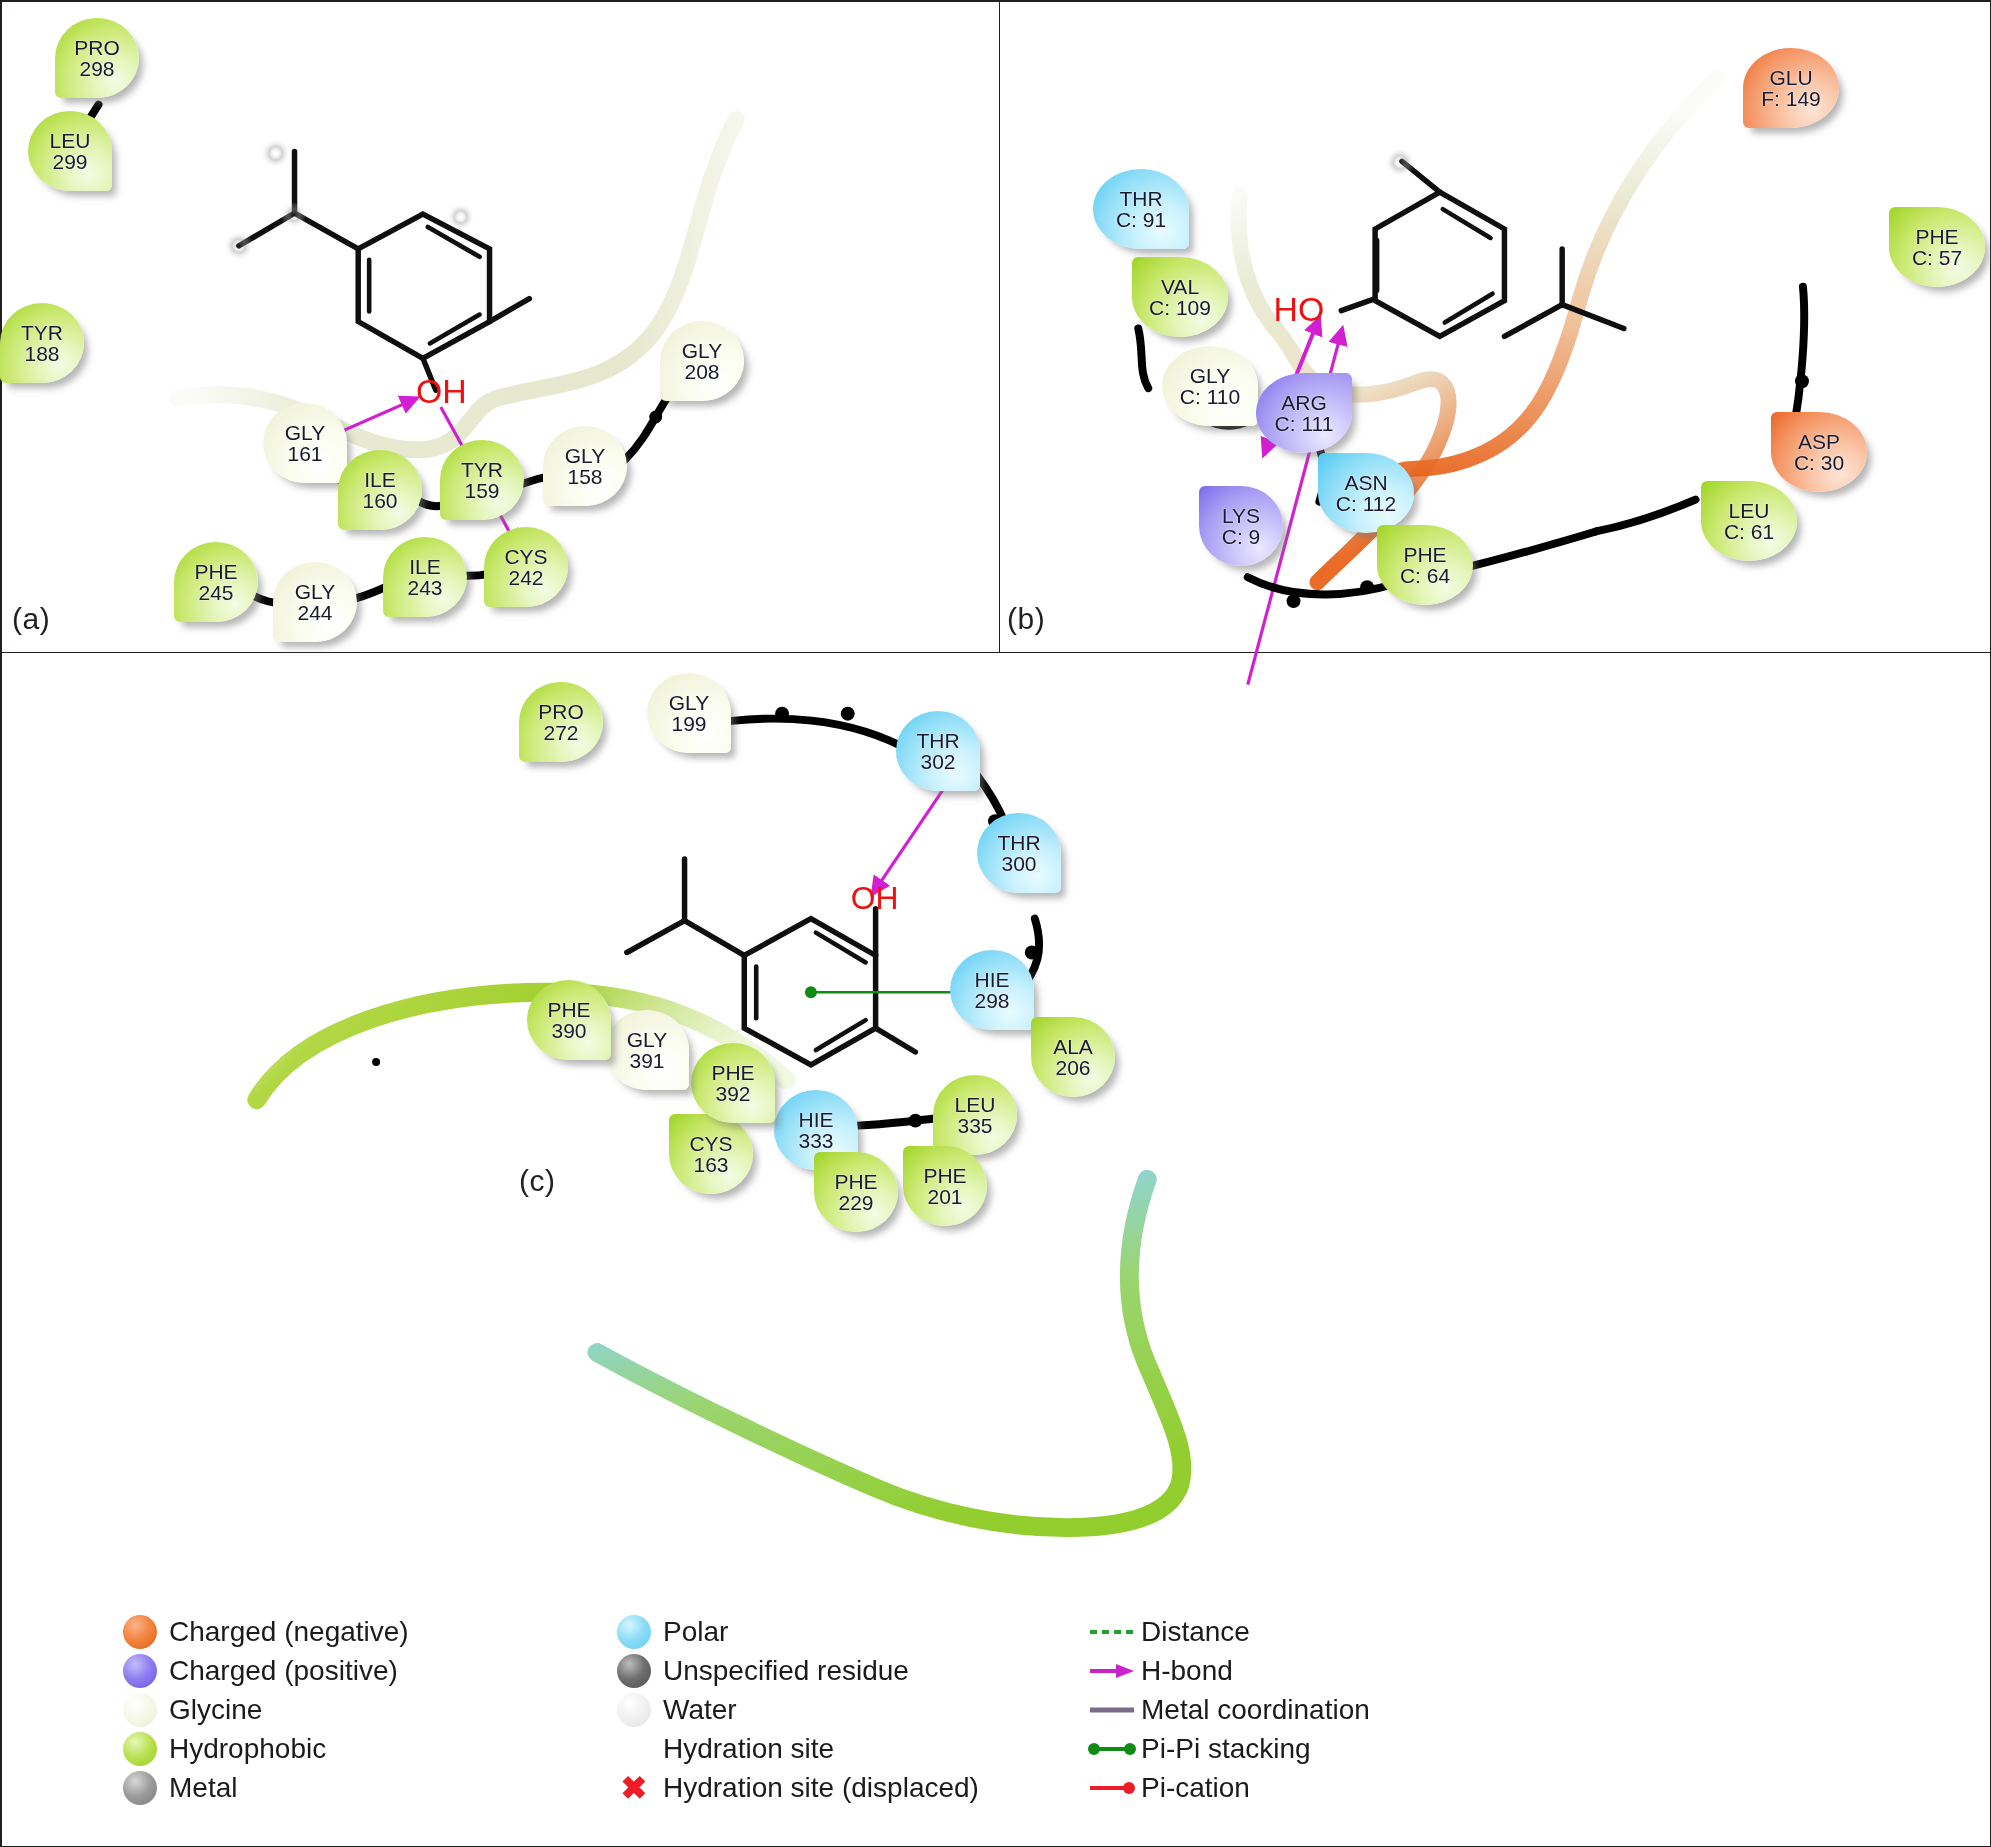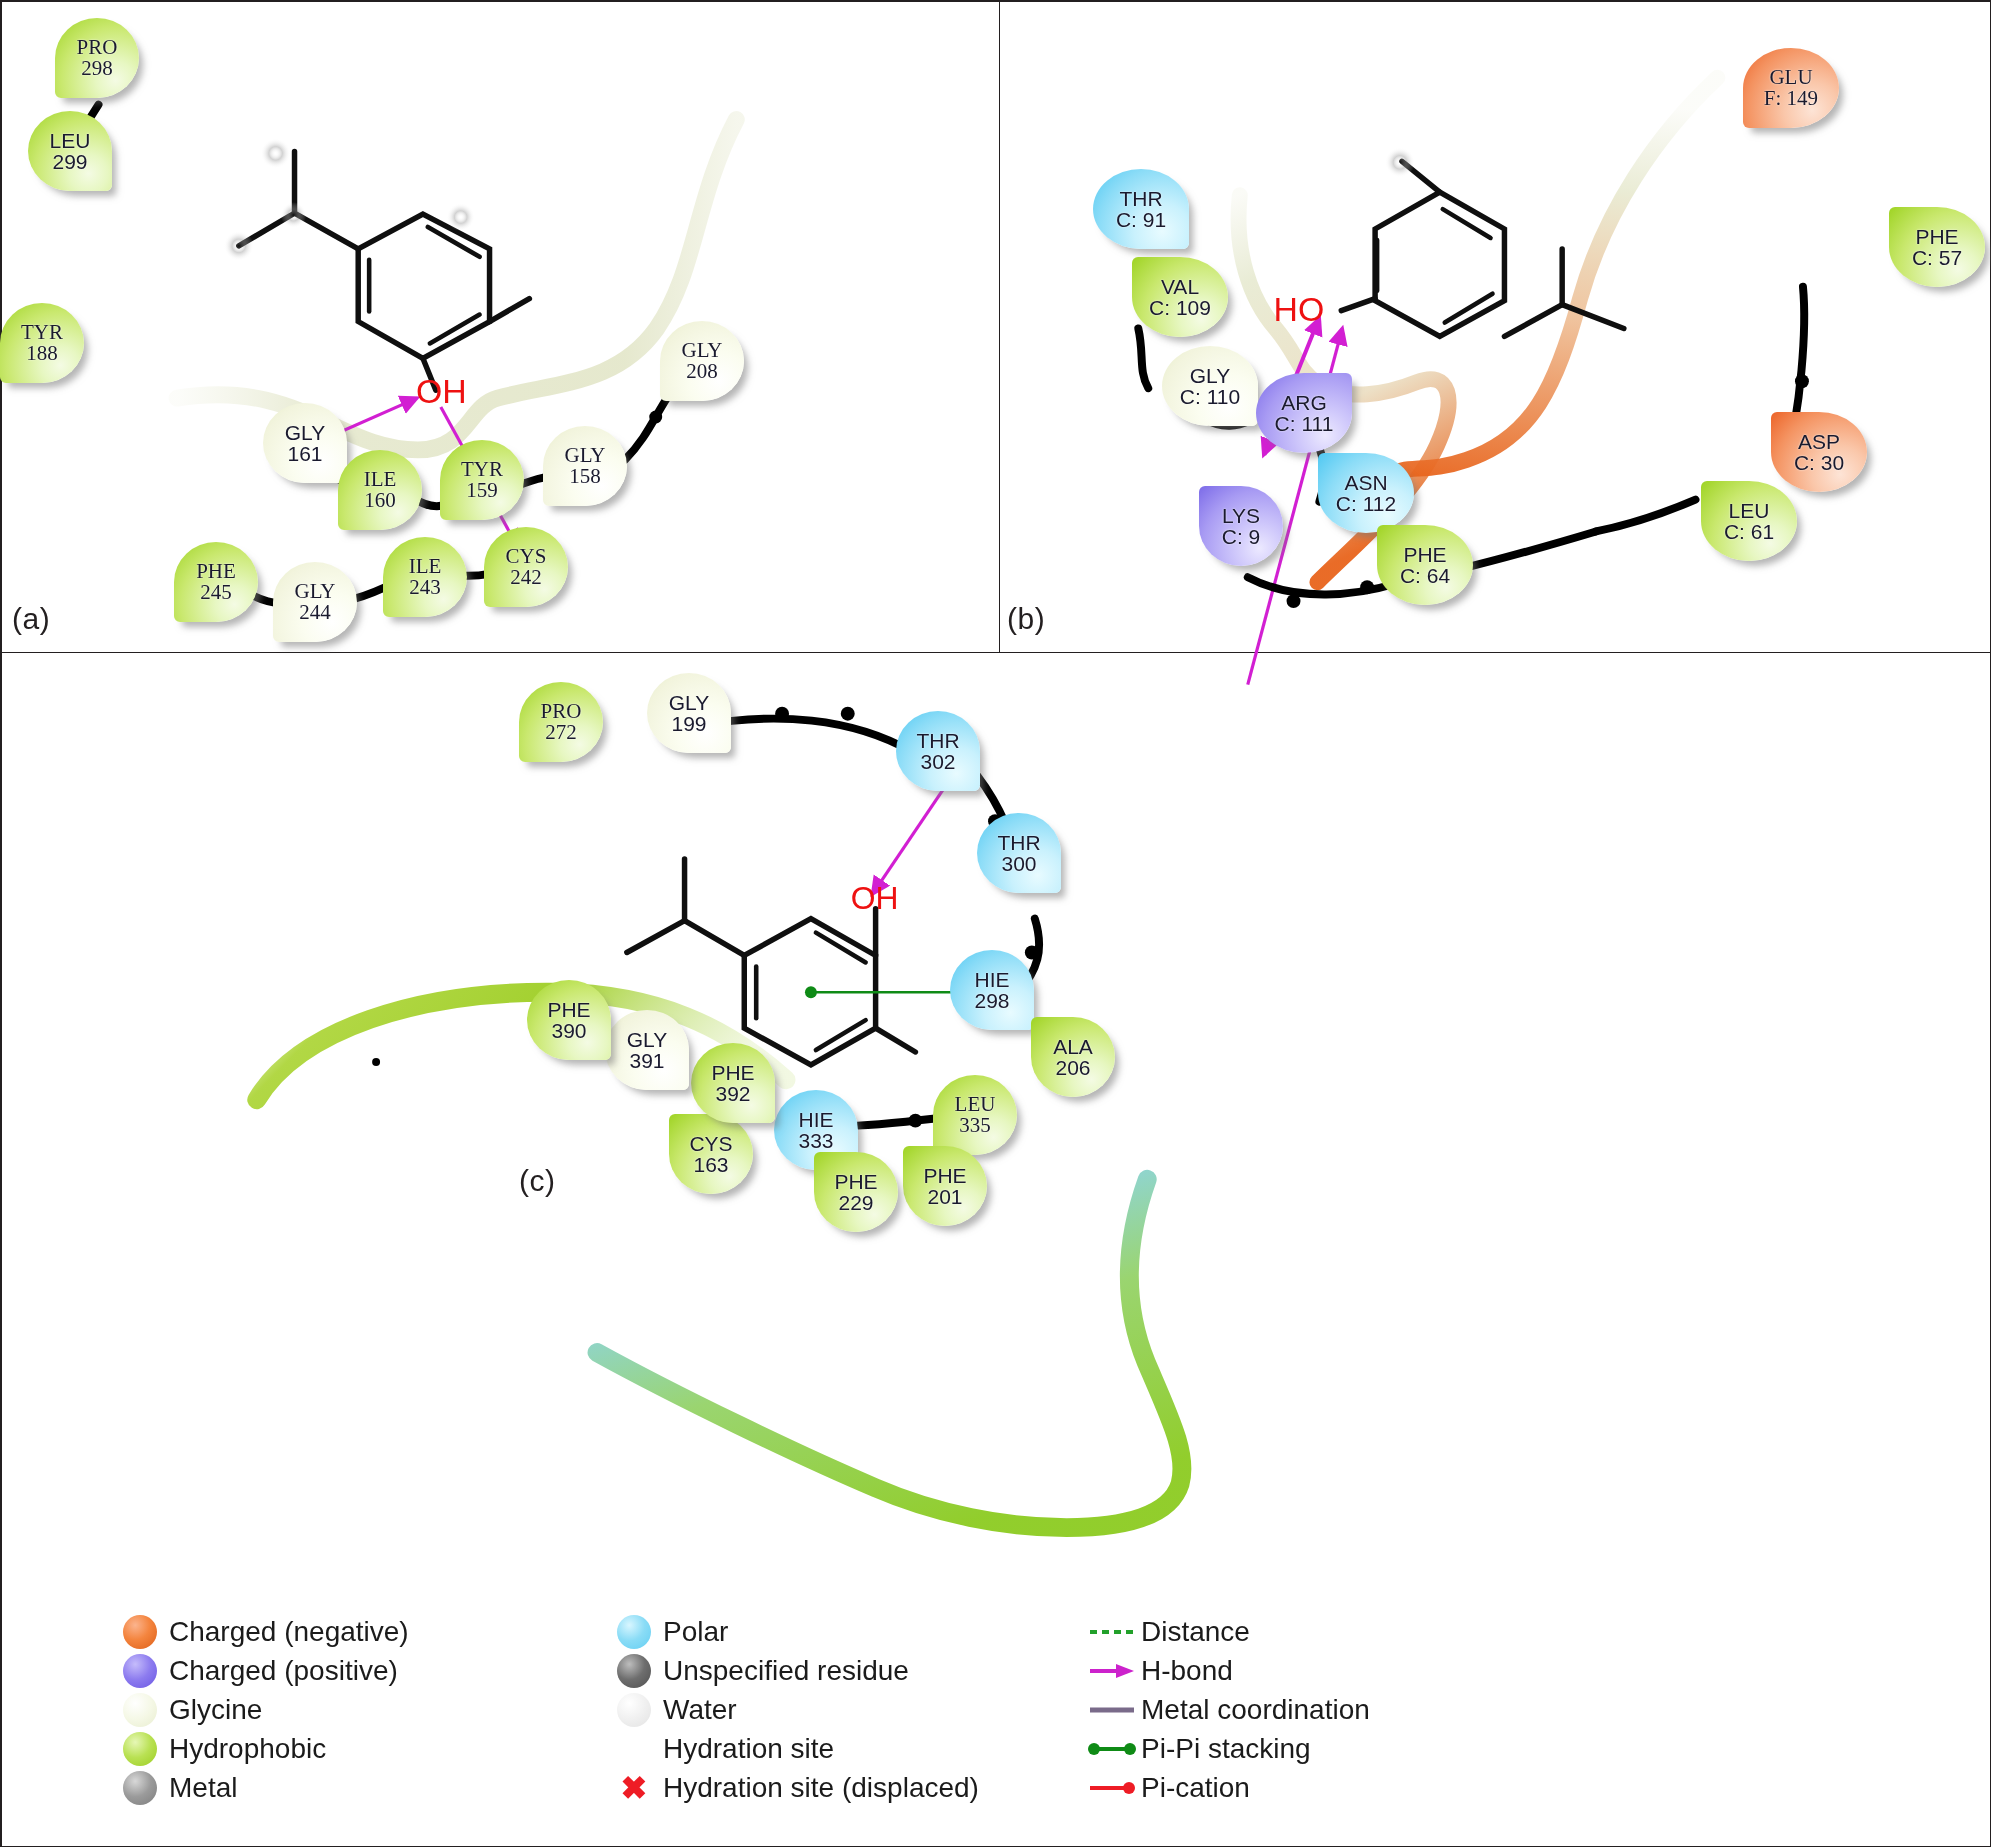--- a/index.html
+++ b/index.html
@@ -31,21 +31,21 @@
 
   
   .t-hydrophobic{background:radial-gradient(circle at 72% 78%, #f4fbe4 0%, #e7f7c2 22%, #c9e86e 62%, #9ed322 100%);}
   .t-glycine{background:radial-gradient(circle at 70% 75%, #ffffff 0%, #fbfdf0 35%, #f2f4dd 75%, #e6ecc6 100%);}
   .t-polar{background:radial-gradient(circle at 72% 78%, #e8fbff 0%, #c9f1fd 30%, #8bdcf7 68%, #4fc8f2 100%);text-align:right;}
   .t-neg{background:radial-gradient(circle at 72% 78%, #fde4d6 0%, #fac7aa 30%, #f49361 70%, #ec6327 100%);}
   .t-pos{background:radial-gradient(circle at 72% 78%, #ece9ff 0%, #cfc8fb 28%, #a89bf3 66%, #7b6ae8 100%);}
 
   
   .p-br{border-radius:50% 50% 6px 50%;}
-  .p-bl{border-radius:50% 50% 50% 6px;font-family:Liberation Serif, serif;}
+  .p-bl{border-radius:50% 50% 50% 6px;}
   .p-tl{border-radius:6px 50% 50% 50%;}
   .p-tr{border-radius:50% 6px 50% 50%;align-items:center;}
 
   
   svg.layer{position:absolute;left:0;top:0;overflow:visible;}
   #svg-a{width:1000px;height:654px;z-index:4;}
   #svg-b{left:999px;width:993px;height:654px;z-index:4;}
   #svg-c{top:652px;width:1992px;height:1196px;z-index:4;}
 
   

